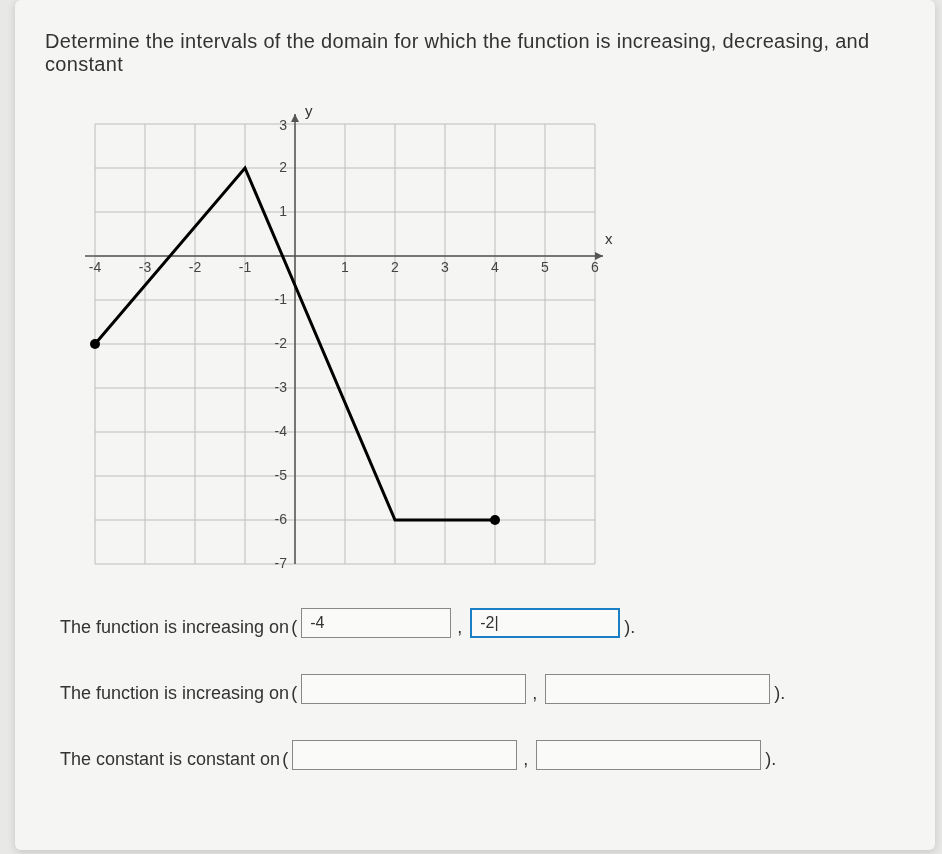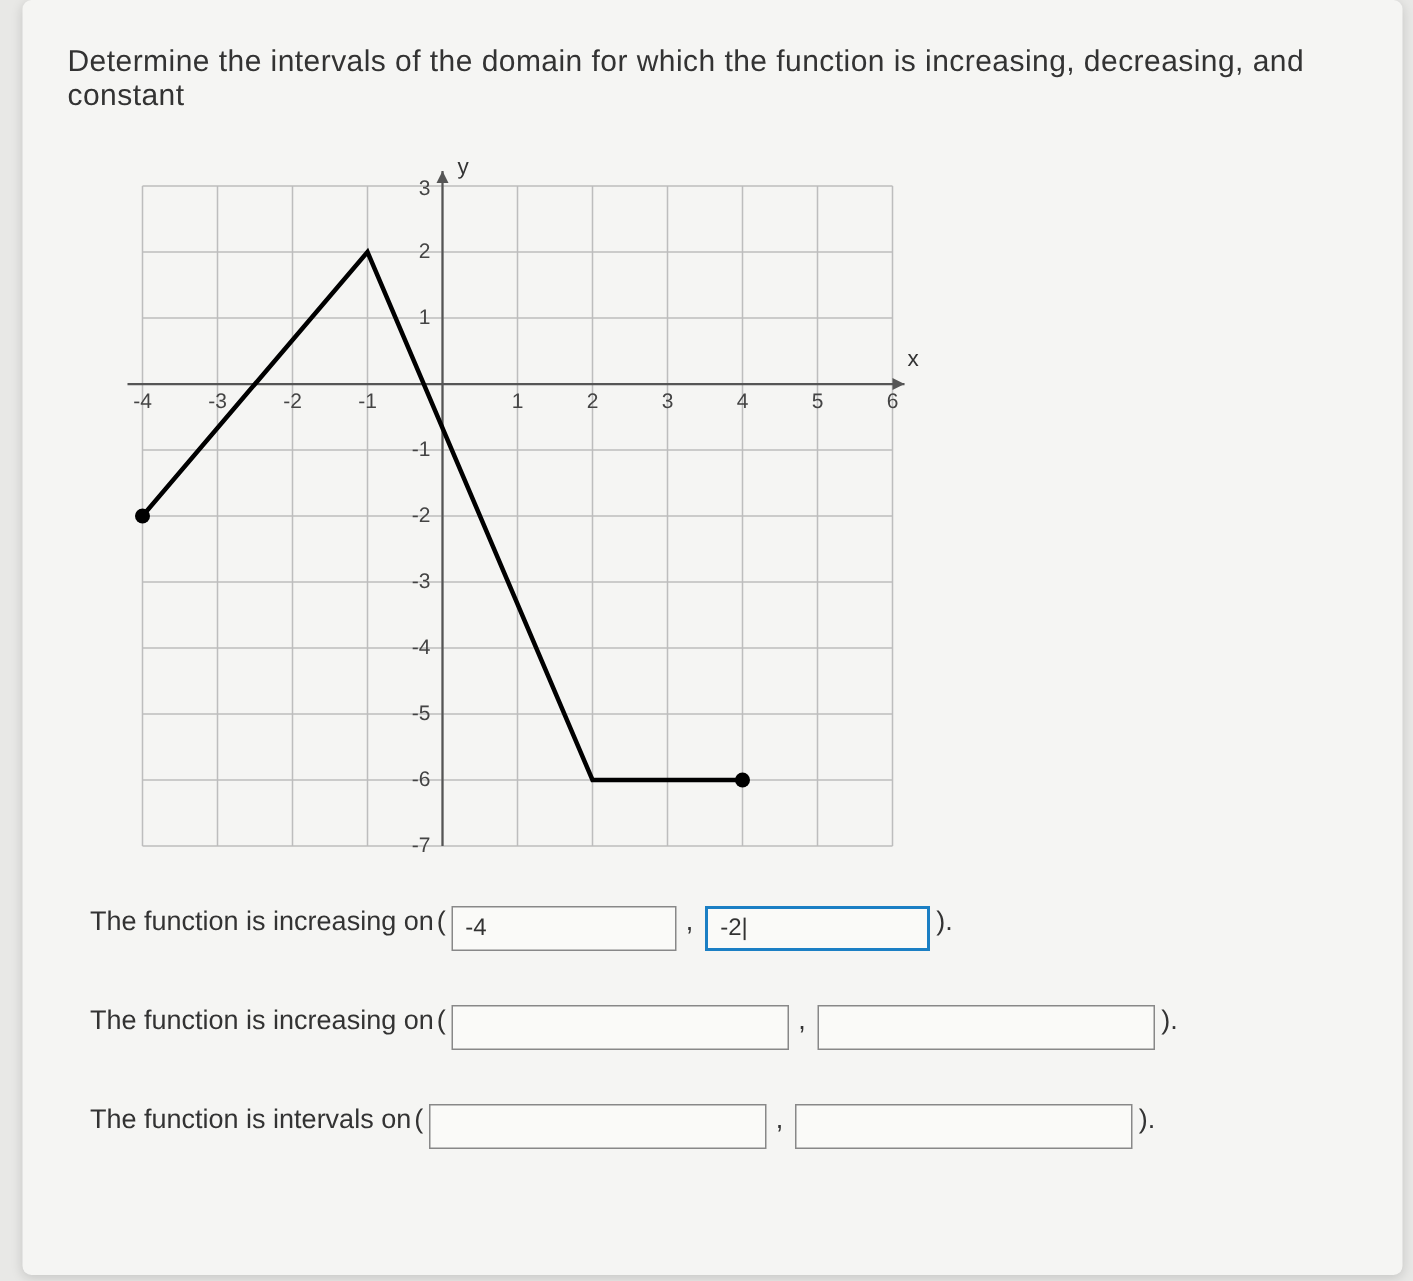--- a/index.html
+++ b/index.html
@@ -42,21 +42,21 @@
   .tick-label { font-size: 14px; fill: #444; font-family: Arial, sans-serif; }
   .axis-label { font-size: 15px; fill: #333; font-family: Arial, sans-serif; }
   .func-line { stroke: #000; stroke-width: 3; fill: none; }
   .func-dot { fill: #000; }
 
   .answers {
     margin-left: 15px;
   }
   .answer-row {
     display: flex;
-    align-items: flex-start;
+    align-items: flex-end;
     height: 34px;
     margin-bottom: 32px;
     font-size: 18px;
     color: #333;
   }
   .answer-row .label-text { white-space: nowrap; }
   .paren { font-size: 18px; color: #333; padding: 0 2px;}
   .comma { font-size: 18px; color:#333; padding: 0 6px 0 4px; }
   .blank {
     display: inline-block;
@@ -160,21 +160,21 @@
     <div class="answer-row">
       <span class="label-text">The function is increasing on</span>
       <span class="paren">(</span>
       <input class="blank" value="" style="">
       <span class="comma">,</span>
       <input class="blank" value="" style="">
       <span class="paren">).</span>
     </div>
 
     <div class="answer-row">
-      <span class="label-text">The function is intervals on</span>
+      <span class="label-text">The constant is constant on</span>
       <span class="paren">(</span>
       <input class="blank" style="min-width: 140px;" value="">
       <span class="comma">,</span>
       <input class="blank" style="min-width: 140px;" value="">
       <span class="paren">).</span>
     </div>
   </div>
 
 </div>
 

